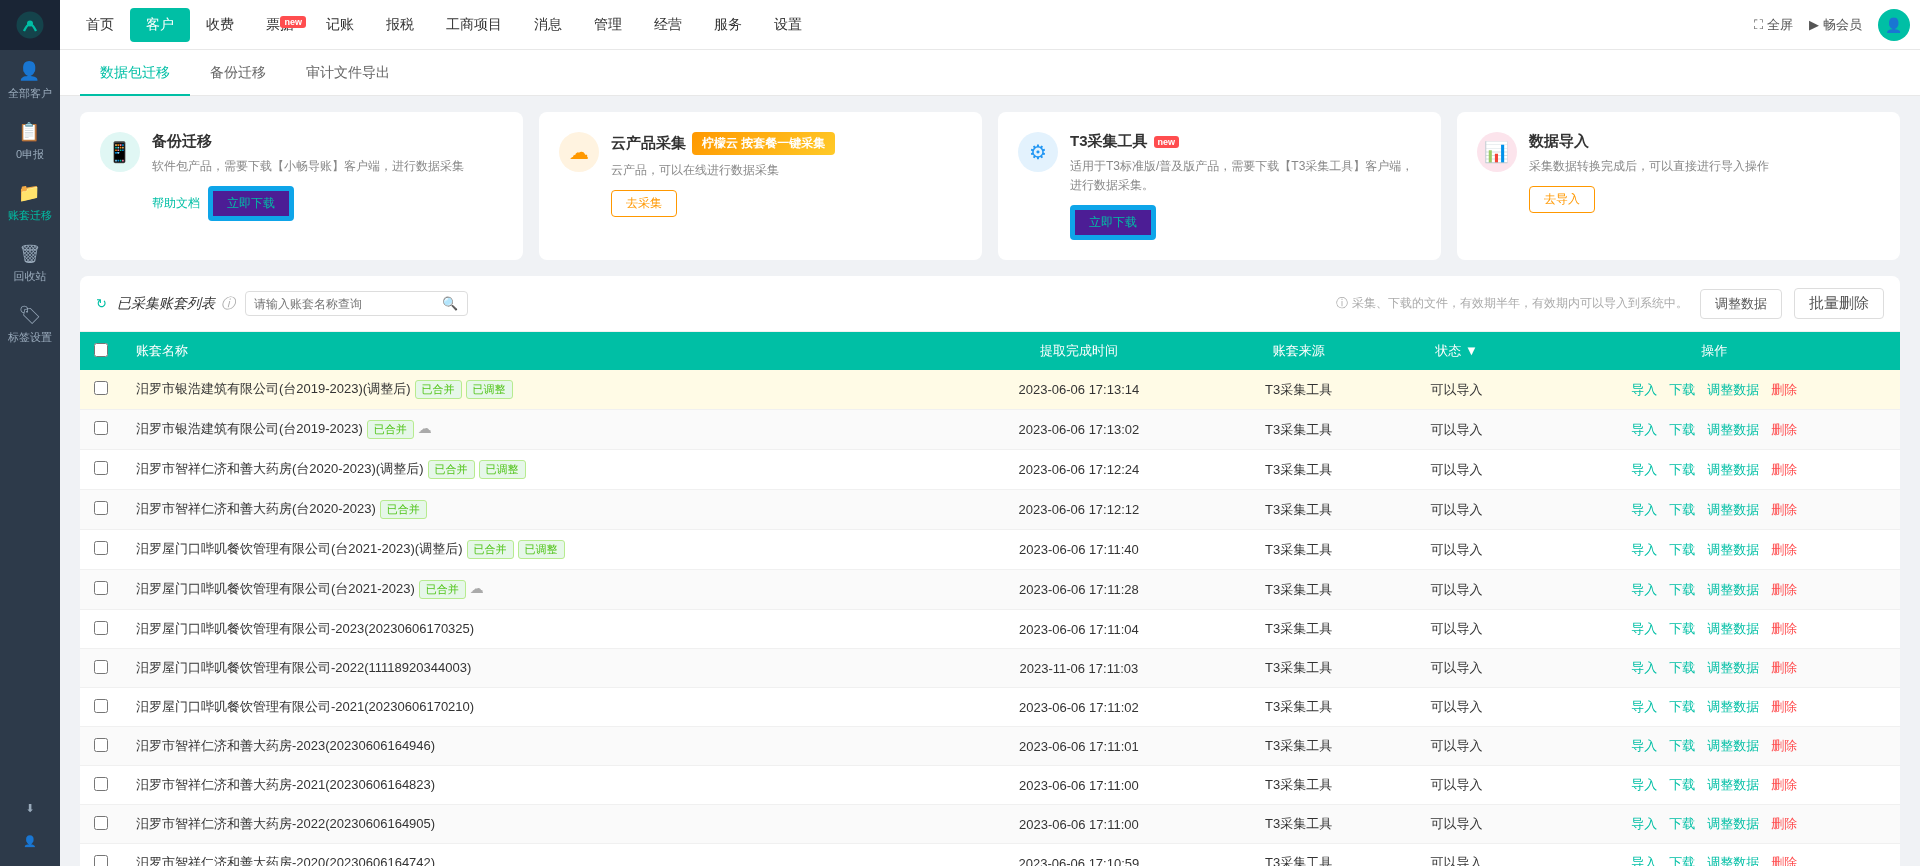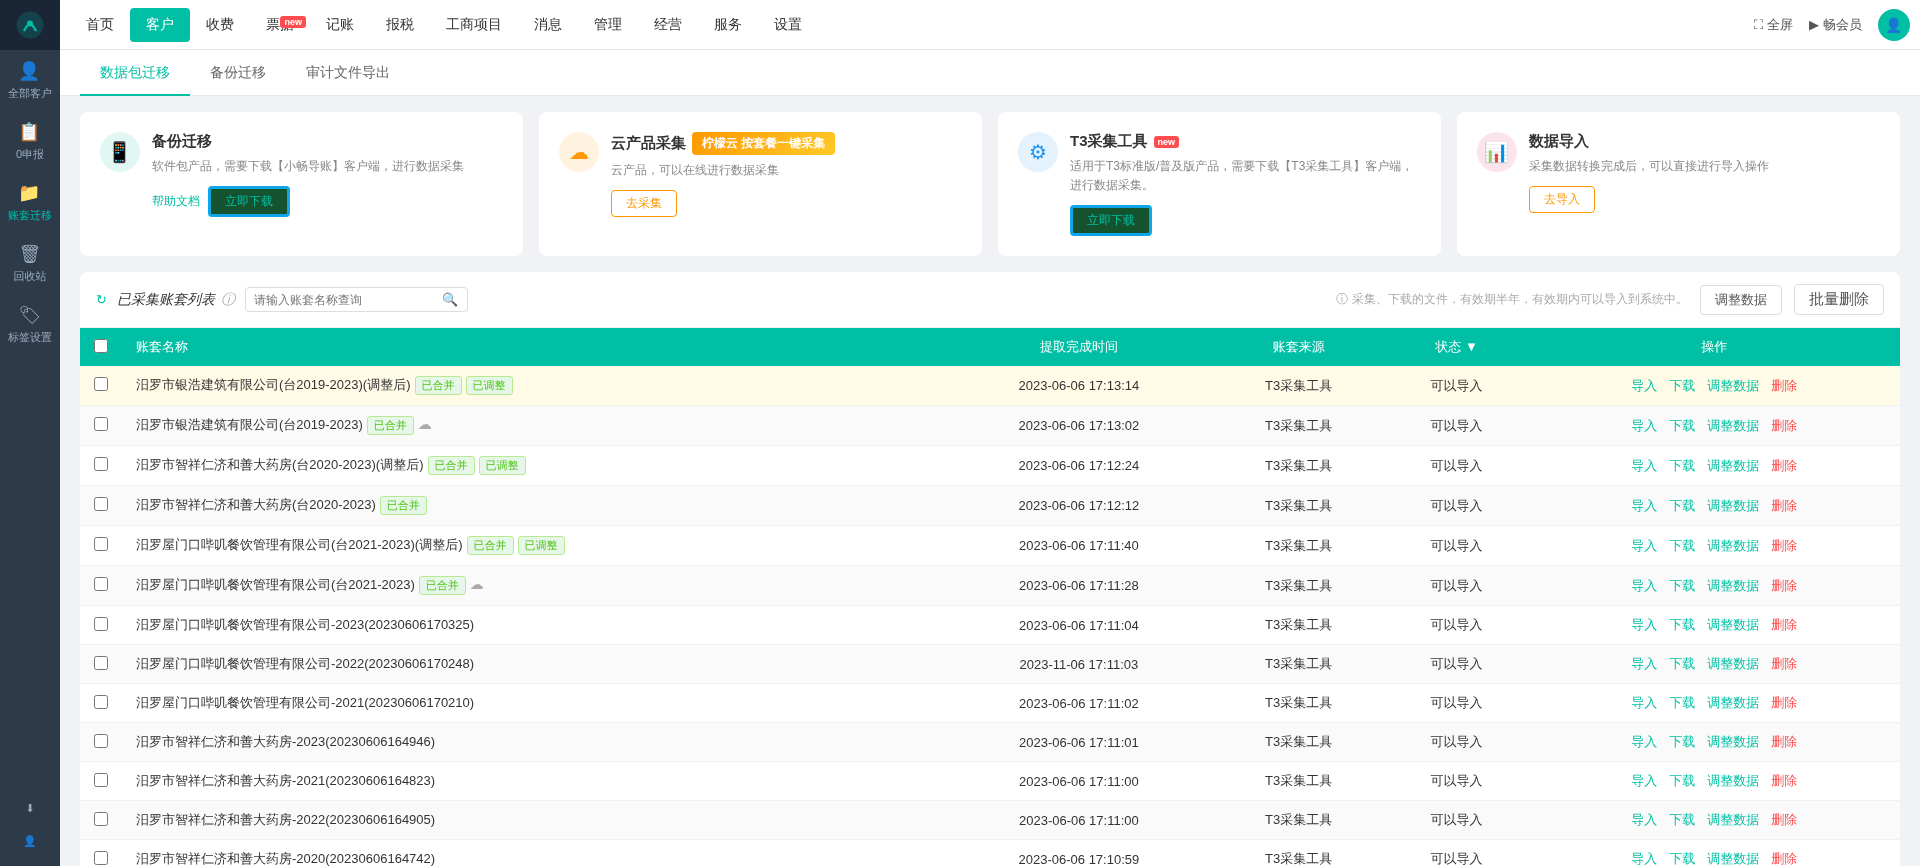--- a/index.html
+++ b/index.html
@@ -201,23 +201,23 @@
       color: #888;
       line-height: 1.6;
       margin-bottom: 10px;
     }
     .card-actions {
       display: flex;
       gap: 8px;
       align-items: center;
     }
     .btn-outline-teal {
-      border: 3px solid #0ea5e9;
+      border: 5px solid #0ea5e9;
       color: #00bfa5;
-      background: #14532d;
+      background: #4c1d95;
       padding: 4px 14px;
       border-radius: 4px;
       cursor: pointer;
       font-size: 12px;
     }
     .btn-outline-orange {
       border: 1px solid #ff9800;
       color: #ff9800;
       background: #fff;
       padding: 4px 14px;
@@ -621,21 +621,21 @@
               <tr>
                 <td class="checkbox-cell"><input type="checkbox" class="row-checkbox" style=""></td>
                 <td>汨罗屋门口哔叽餐饮管理有限公司-2023(20230606170325)</td>
                 <td>2023-06-06 17:11:04</td>
                 <td>T3采集工具</td>
                 <td>可以导入</td>
                 <td><span class="action-link">导入</span><span class="action-link">下载</span><span class="action-link">调整数据</span><span class="action-delete">删除</span></td>
               </tr>
               <tr>
                 <td class="checkbox-cell"><input type="checkbox" class="row-checkbox" style=""></td>
-                <td>汨罗屋门口哔叽餐饮管理有限公司-2022(20230606170248)</td>
+                <td>汨罗屋门口哔叽餐饮管理有限公司-2022(11118920344003)</td>
                 <td>2023-11-06 17:11:03</td>
                 <td>T3采集工具</td>
                 <td>可以导入</td>
                 <td><span class="action-link">导入</span><span class="action-link">下载</span><span class="action-link">调整数据</span><span class="action-delete">删除</span></td>
               </tr>
               <tr>
                 <td class="checkbox-cell"><input type="checkbox" class="row-checkbox" style=""></td>
                 <td>汨罗屋门口哔叽餐饮管理有限公司-2021(20230606170210)</td>
                 <td>2023-06-06 17:11:02</td>
                 <td>T3采集工具</td>

